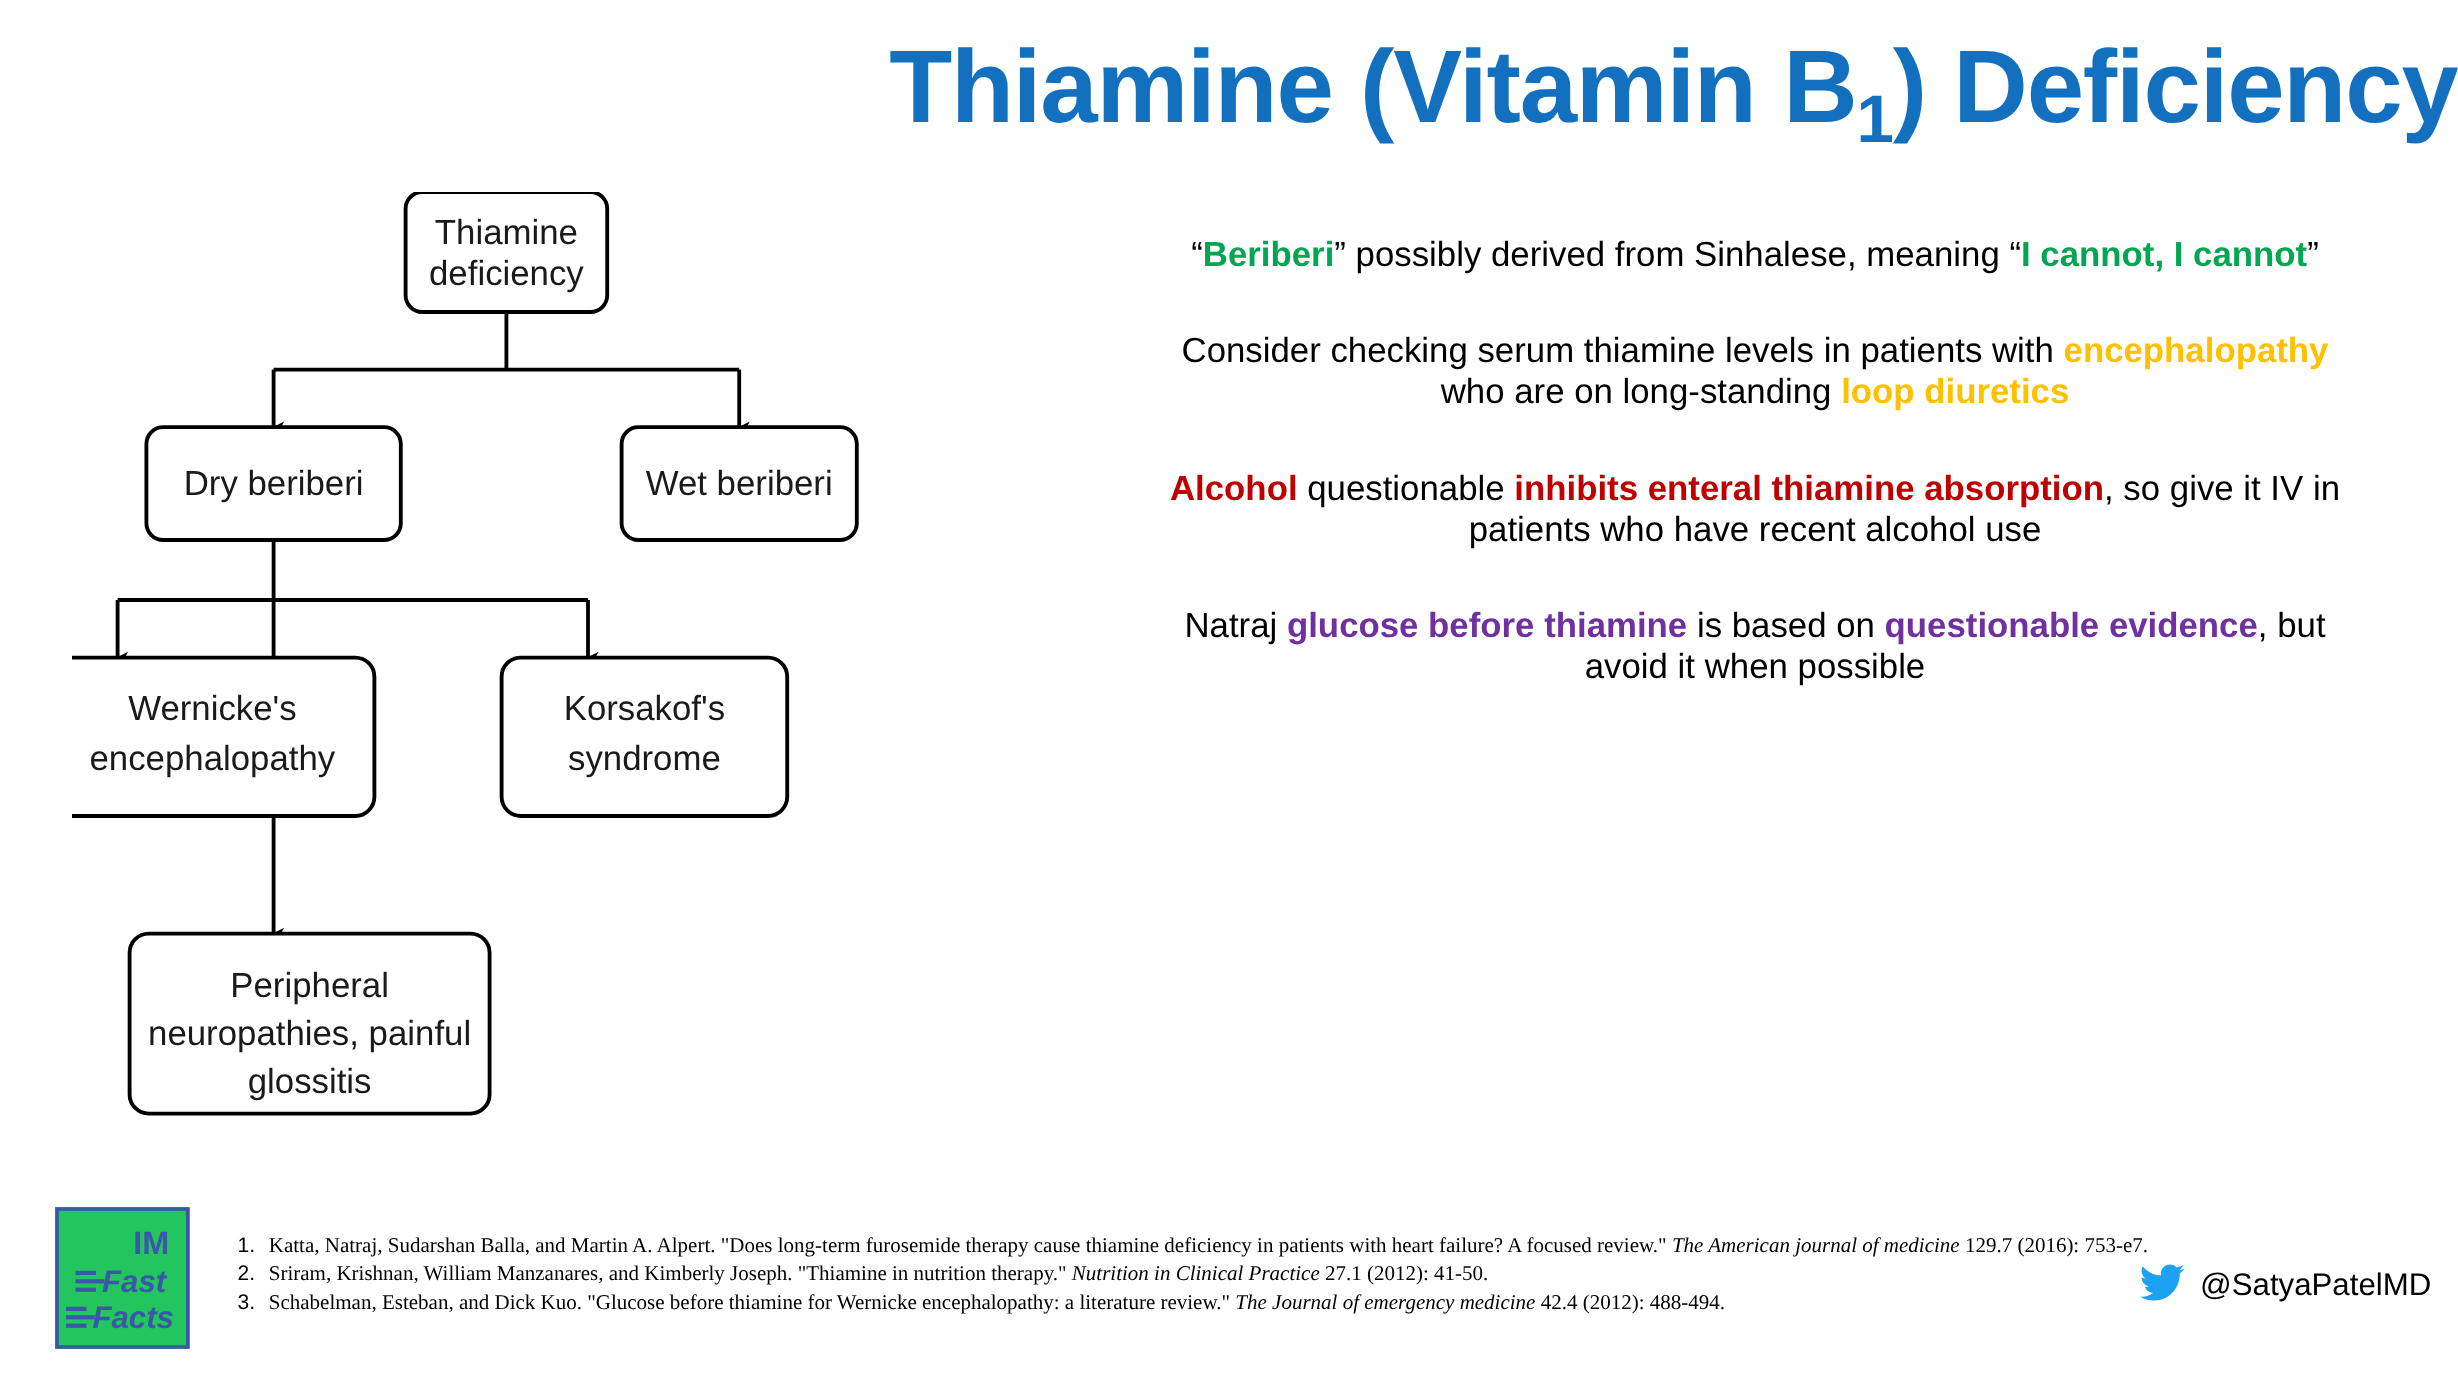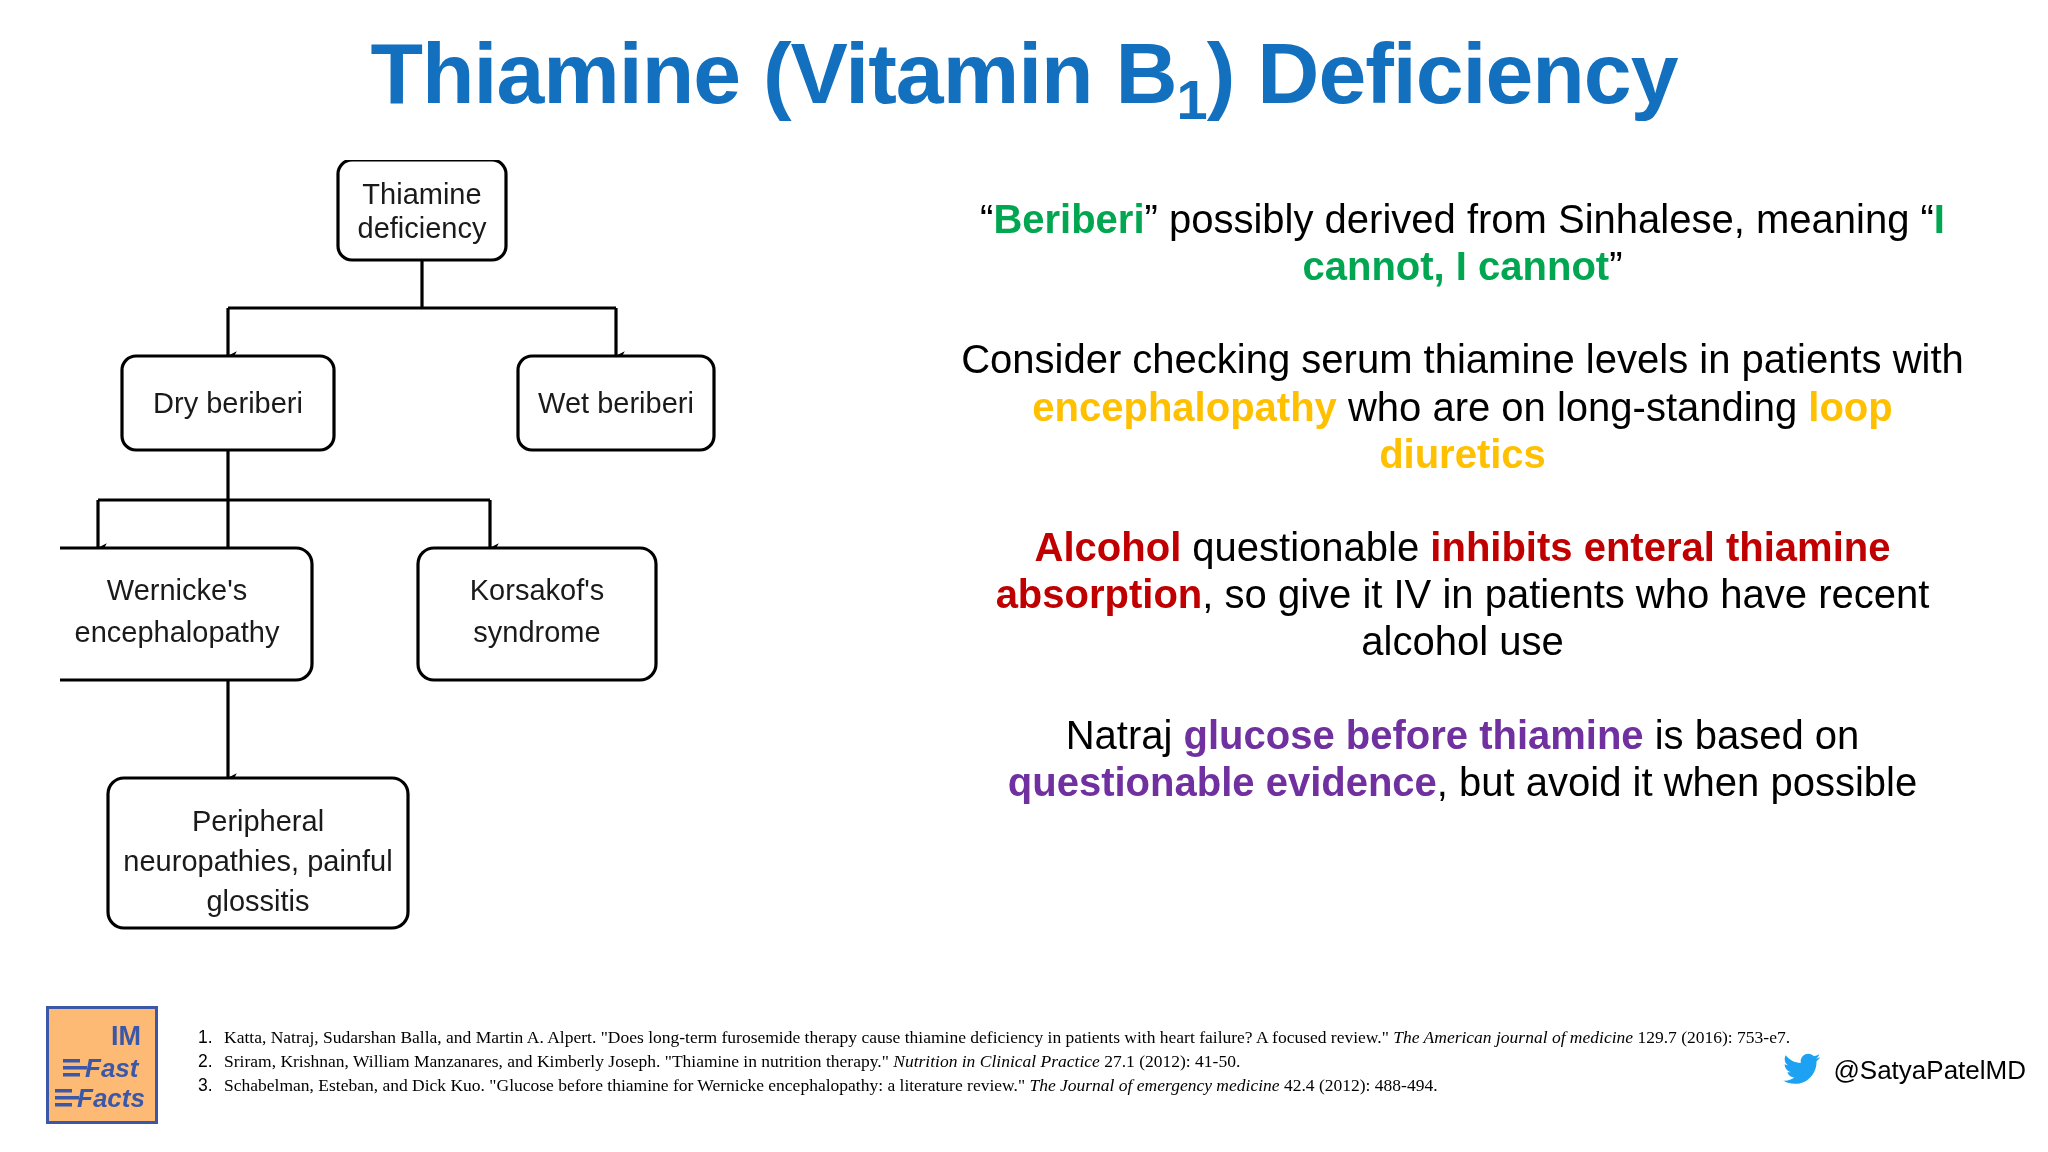--- a/index.html
+++ b/index.html
@@ -15,21 +15,21 @@
     font-family: "Liberation Sans", sans-serif;
     color: #000000;
   }
 
   
   #title {
     position: absolute;
     top: 24px;
     left: 0;
     width: 2048px;
-    text-align: center;
+    text-align: right;
     font-size: 86px;
     font-weight: bold;
     letter-spacing: -1px;
     color: #1270BF;
     white-space: nowrap;
   }
   #title .sub {
     font-size: 56px;
     vertical-align: baseline;
     position: relative;
@@ -66,40 +66,40 @@
 
   
   #facts {
     position: absolute;
     left: 955px;
     top: 196px;
     width: 1015px;
     text-align: center;
   }
   .fact {
-    font-size: 40px;
+    font-size: 29px;
     line-height: 1.18;
     color: #000000;
     margin-bottom: 46px;
   }
   .fact:last-child { margin-bottom: 0; }
   .hl-green  { color: #00A650; font-weight: bold; }
   .hl-gold   { color: #FFC000; font-weight: bold; }
   .hl-red    { color: #C00000; font-weight: bold; }
   .hl-purple { color: #7030A0; font-weight: bold; }
 
   
   #logo {
     position: absolute;
     left: 46px;
     top: 1006px;
     width: 112px;
     height: 118px;
     border: 3px solid #3B57A8;
-    background: #fdba74;
+    background: #22c55e;
     box-sizing: border-box;
   }
   #logo svg { display: block; }
 
   #refs {
     position: absolute;
     left: 198px;
     top: 1026px;
     width: 1600px;
     font-size: 17.5px;

